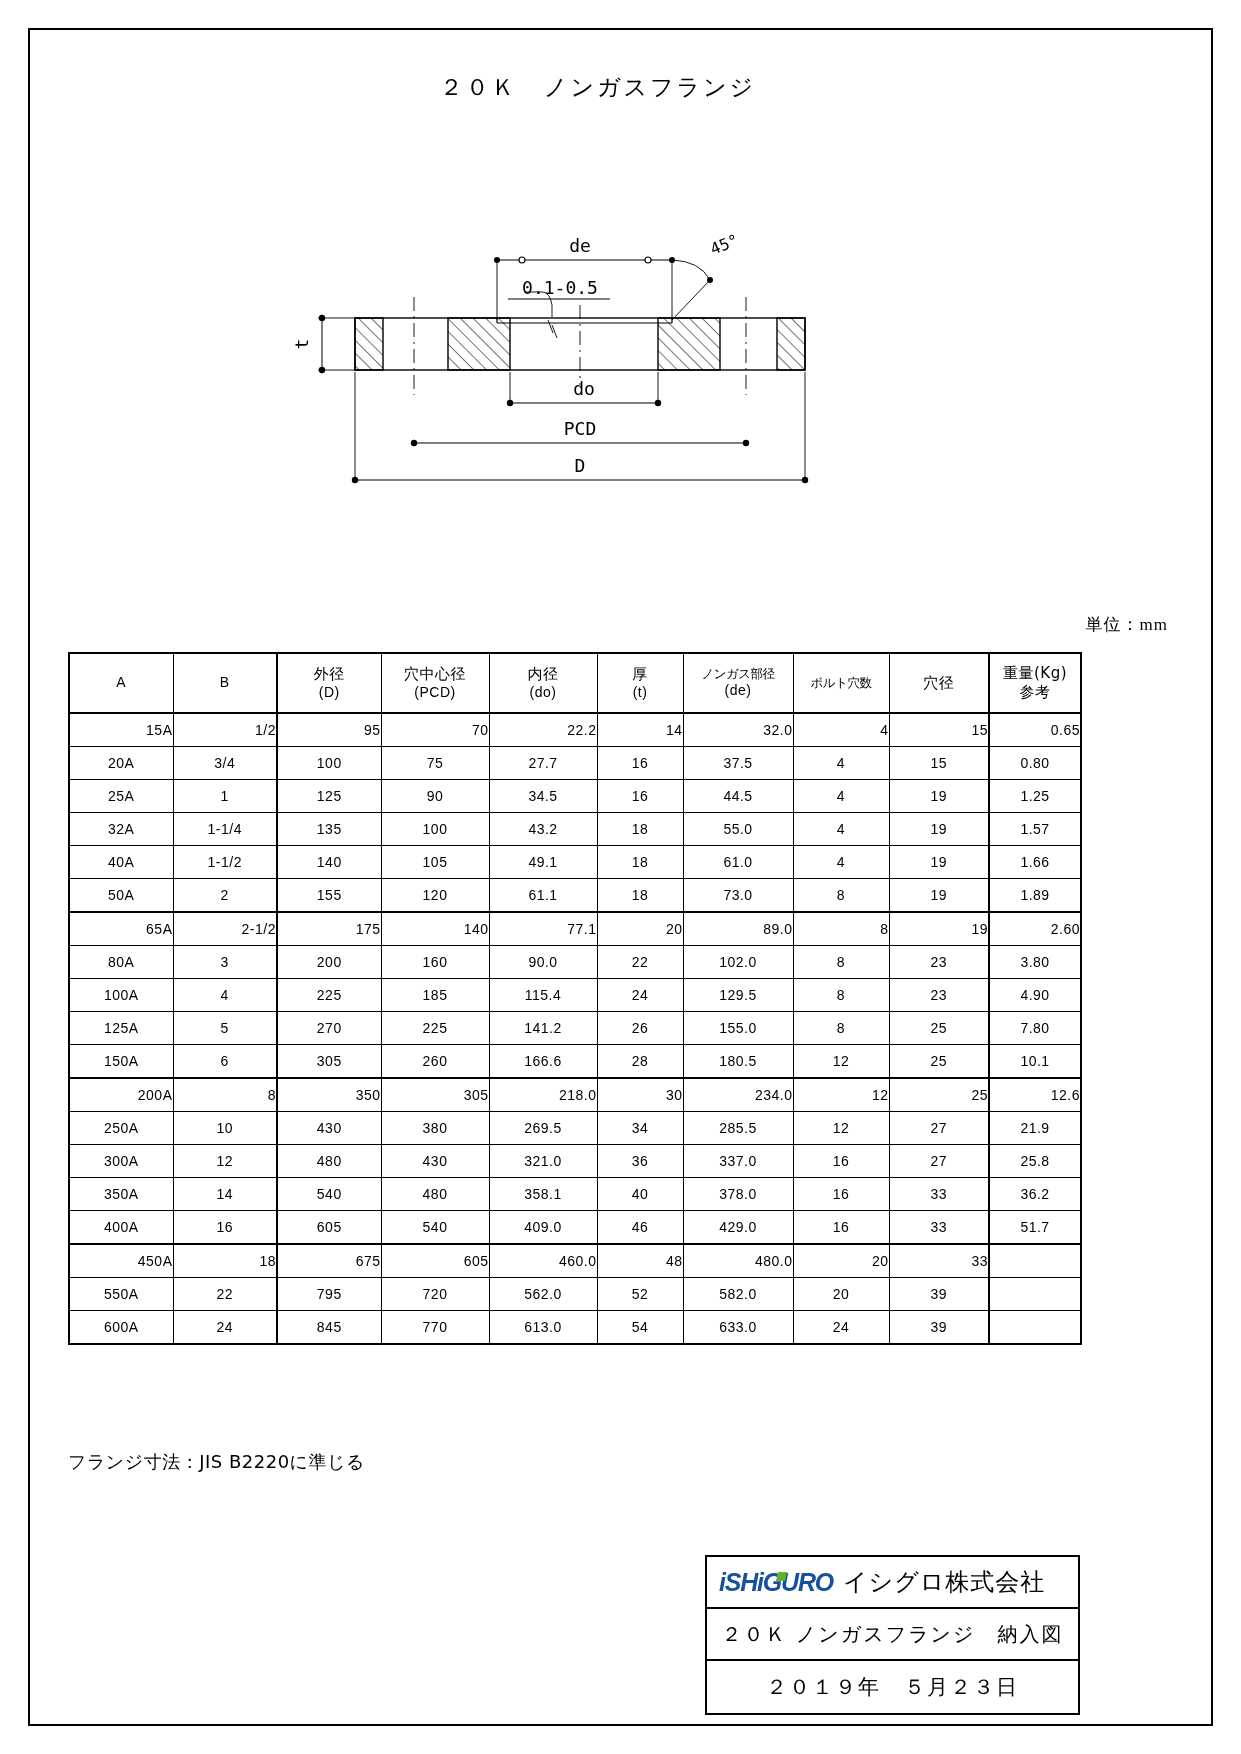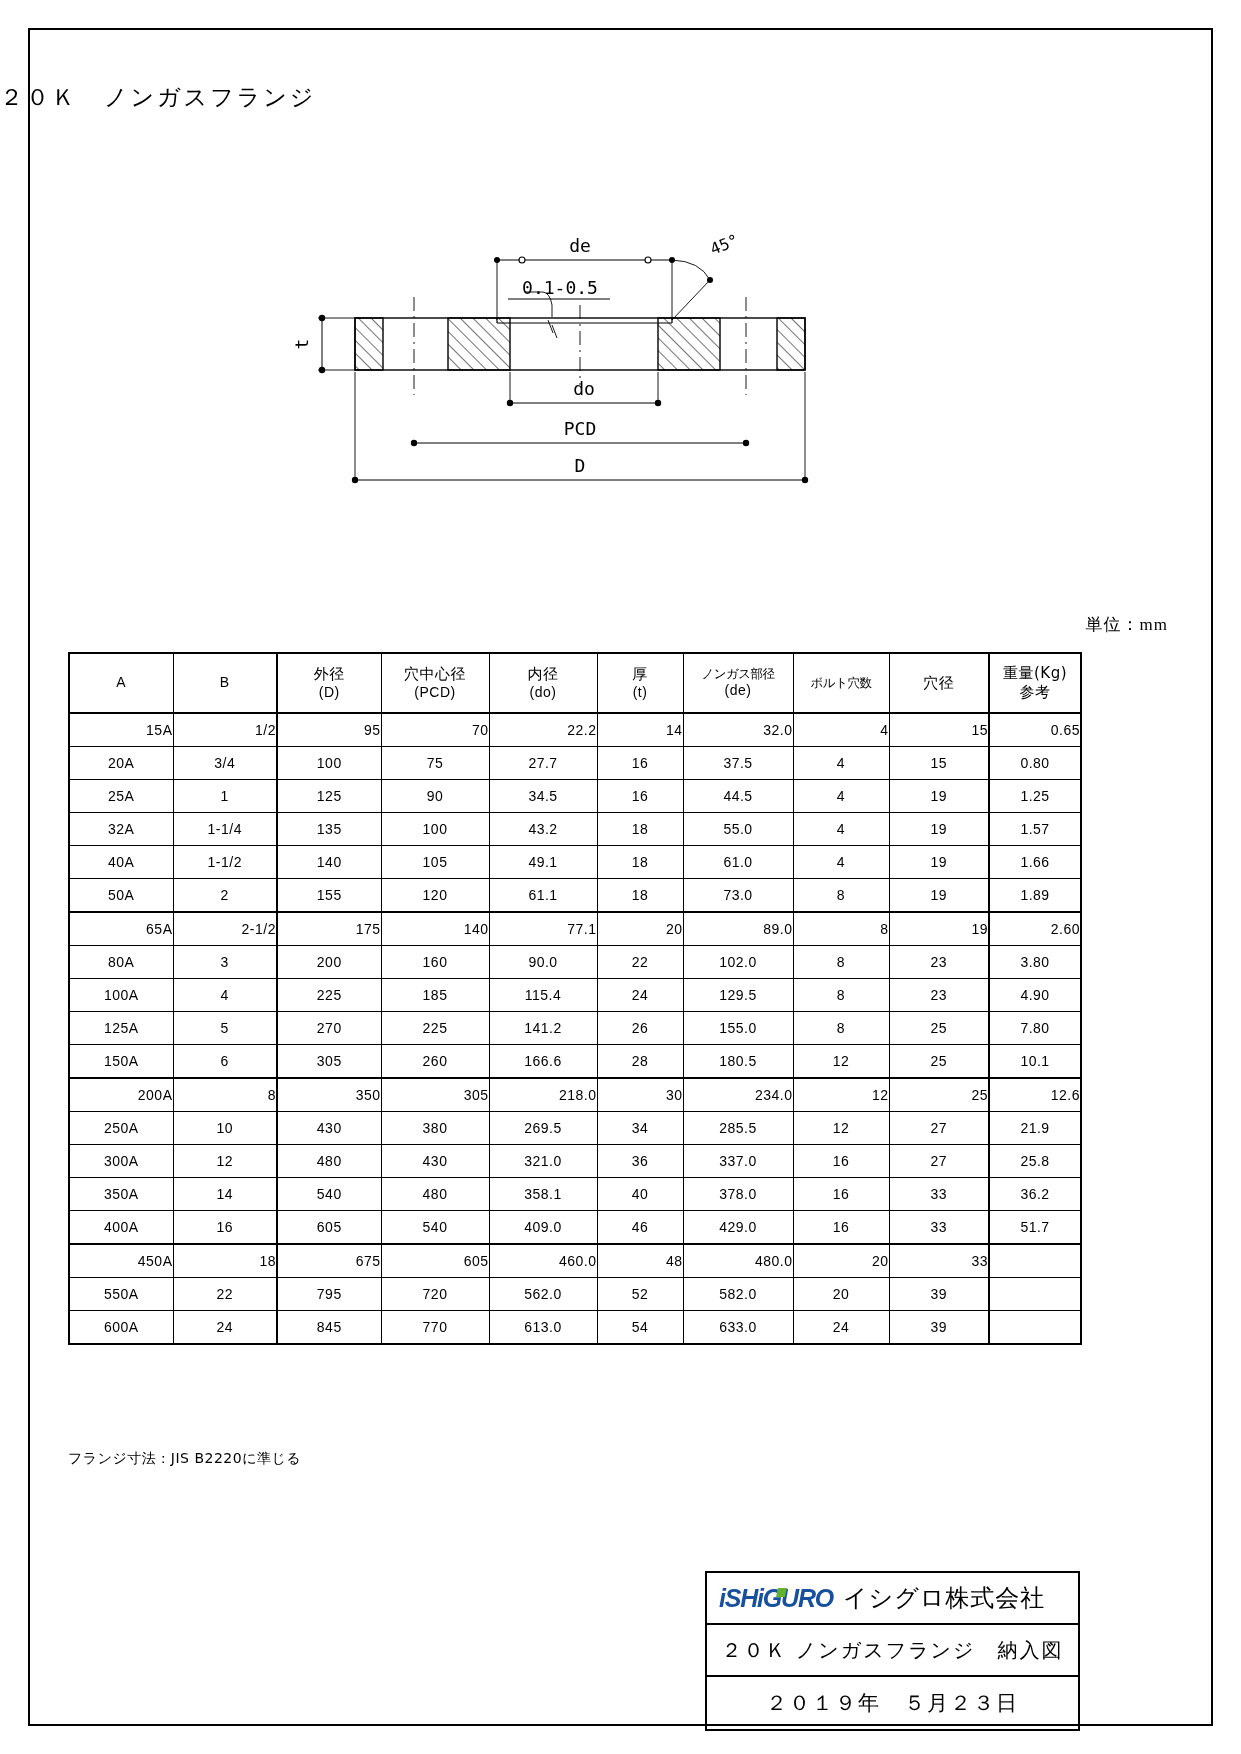--- a/index.html
+++ b/index.html
@@ -26,26 +26,27 @@
     width: 1185px;
     height: 1698px;
     border: 2px solid #000;
     box-sizing: border-box;
   }
 
   
   #doc-title {
     position: absolute;
     left: 0;
-    top: 82px;
+    top: 72px;
     width: 1100px;
-    text-align: left;
+    text-align: center;
     font-size: 23px;
     letter-spacing: 3px;
     font-family: "DejaVu Sans", sans-serif;
+    padding-left: 48px;
   }
 
   
   #drawing {
     position: absolute;
     left: 290px;
     top: 225px;
     width: 580px;
     height: 300px;
   }
@@ -123,34 +124,33 @@
   #spec-table col.c-de { width: 110px; }
   #spec-table col.c-n  { width: 96px; }
   #spec-table col.c-hd { width: 100px; }
   #spec-table col.c-w  { width: 92px; }
 
   
   #jis-note {
     position: absolute;
     left: 68px;
     top: 1450px;
-    font-size: 14px;
+    font-size: 18px;
     font-family: "DejaVu Sans", sans-serif;
     letter-spacing: 0.5px;
   }
 
   
   #title-block {
     position: absolute;
     left: 705px;
     top: 1555px;
     width: 375px;
     border: 2px solid #000;
     box-sizing: border-box;
-    margin-top: 16px;
   }
   #title-block .tb-row {
     border-bottom: 2px solid #000;
     height: 52px;
     display: flex;
     align-items: center;
     box-sizing: border-box;
   }
   #title-block .tb-row:last-child { border-bottom: none; }
   #tb-company {

